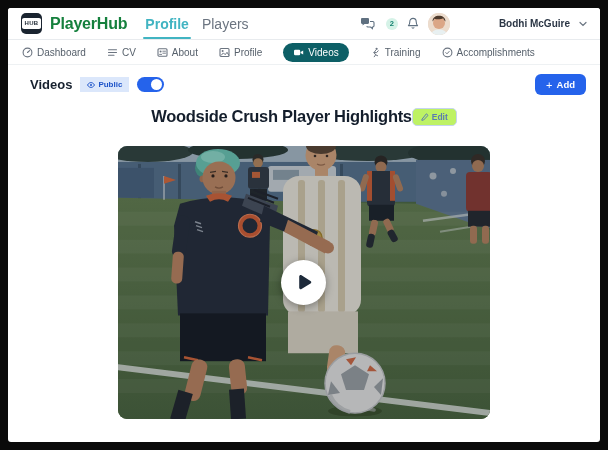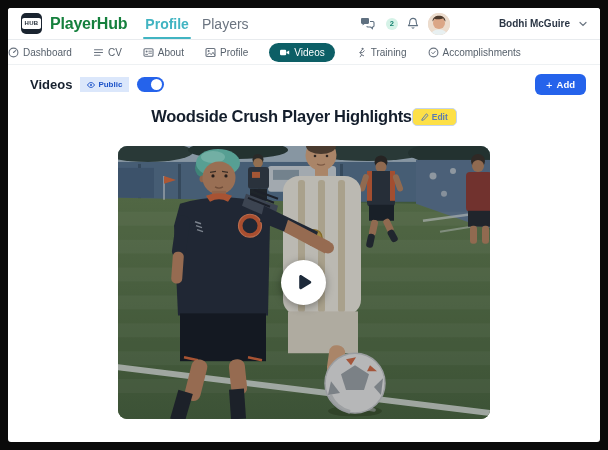--- a/index.html
+++ b/index.html
@@ -30,21 +30,21 @@
   .msg-badge { width:12px; height:12px; border-radius:50%; background:#d5f2e7; color:#13806f;
                font-size:7.5px; font-weight:700; display:flex; align-items:center;
                justify-content:center; margin-left:2px; }
   .avatar { width:22px; height:22px; border-radius:50%; overflow:hidden; background:#e9d9cb;
             flex:0 0 auto; cursor:pointer; }
   .user-name { font-size:10px; font-weight:600; color:#2b3645;margin-left:40px; }
   .chev { display:flex; align-items:center; }
 
   
   .subnav { height:25px; flex:0 0 25px; display:flex; align-items:center; gap:21px;
-            padding:0 0; border-bottom:1px solid #eef1f3; background:#fff; }
+            padding:0 14px; border-bottom:1px solid #eef1f3; background:#fff; }
   .subnav-item { display:flex; align-items:center; gap:4px; font-size:10px; color:#57616c;
                  cursor:pointer; background:none; border:none; font-family:inherit; padding:0; }
   .subnav-item svg { flex:0 0 auto; }
   .subnav-item.active { background:#0d5f66; color:#fff; border-radius:12px; padding:4px 10px; }
 
   
   .section-bar { display:flex; align-items:center; gap:8px; padding:9px 14px 7px 22px; }
   .section-title { font-size:13px; font-weight:800; color:#16202e; }
   .pill { display:inline-flex; align-items:center; gap:3px; background:#dbe7fb; color:#1d53c9;
           font-size:8px; font-weight:700; padding:3px 7px; border-radius:0; }
@@ -55,21 +55,21 @@
   .add-btn { margin-left:auto; display:inline-flex; align-items:center; gap:4px;
              background:#2563eb; color:#fff; border:none; border-radius:6px;
              font-family:inherit; font-size:9.5px; font-weight:600; padding:5px 11px; cursor:pointer; }
   .add-plus { font-size:11px; line-height:8px; font-weight:500; }
 
   
   .main { padding-left:110px; }
   .video-head { width:372px; display:flex; align-items:center; justify-content:center;
                 margin:5px 0 20px; }
   .video-title { font-size:16.5px; font-weight:800; color:#141e2c; letter-spacing:-.3px; }
-  .edit-btn { display:inline-flex; align-items:center; gap:3px; background:#fde047;
+  .edit-btn { display:inline-flex; align-items:center; gap:3px; background:#bef264;
               border:1px solid #c5d5ef; color:#5b7ab2; border-radius:5px;
               font-family:inherit; font-size:8.5px; font-weight:600; padding:3px 8px; cursor:pointer; }
 
   .video-player { width:372px; height:273px; border-radius:9px; overflow:hidden;
                   position:relative; background:#4e6b44; cursor:pointer; }
   .video-player svg.scene { display:block; width:100%; height:100%; }
   .play-btn { position:absolute; left:50%; top:50%; width:45px; height:45px; margin:-23px 0 0 -23px;
               background:#fff; border-radius:50%; display:flex; align-items:center;
               justify-content:center; box-shadow:0 2px 8px rgba(0,0,0,.35); cursor:pointer; }
 </style>

